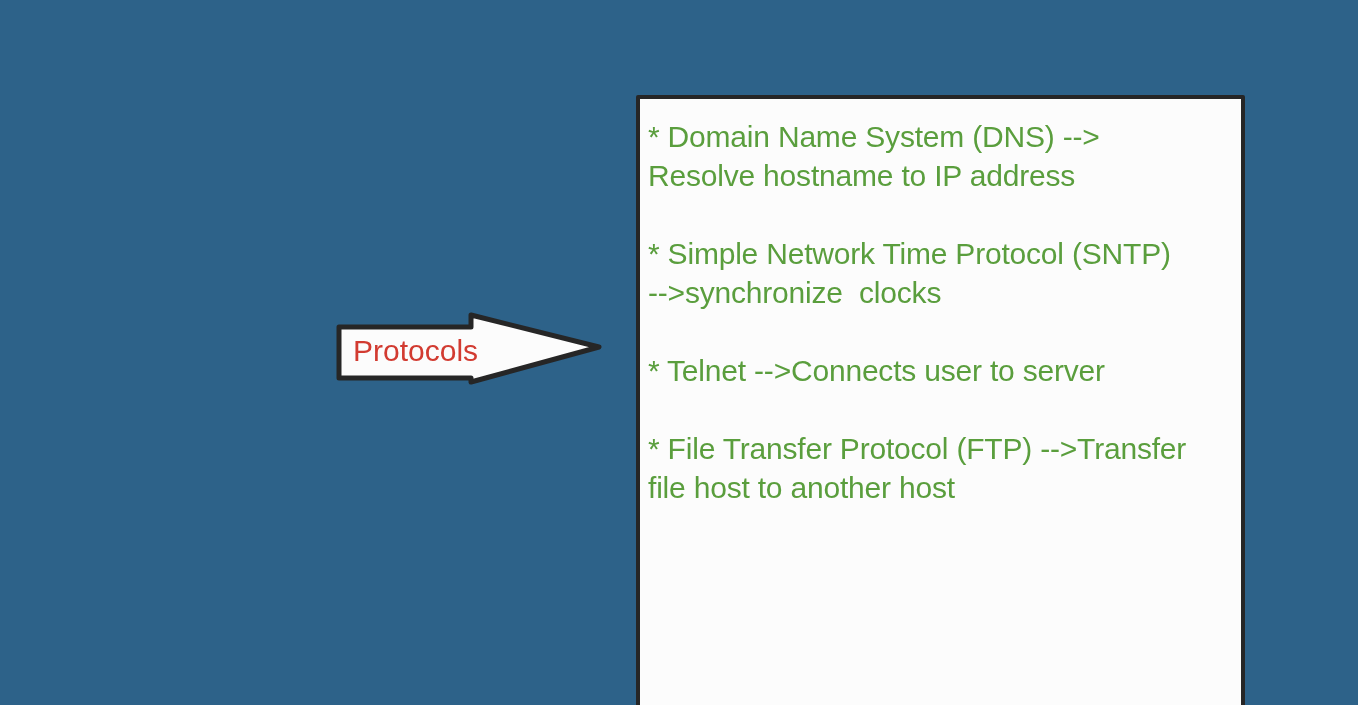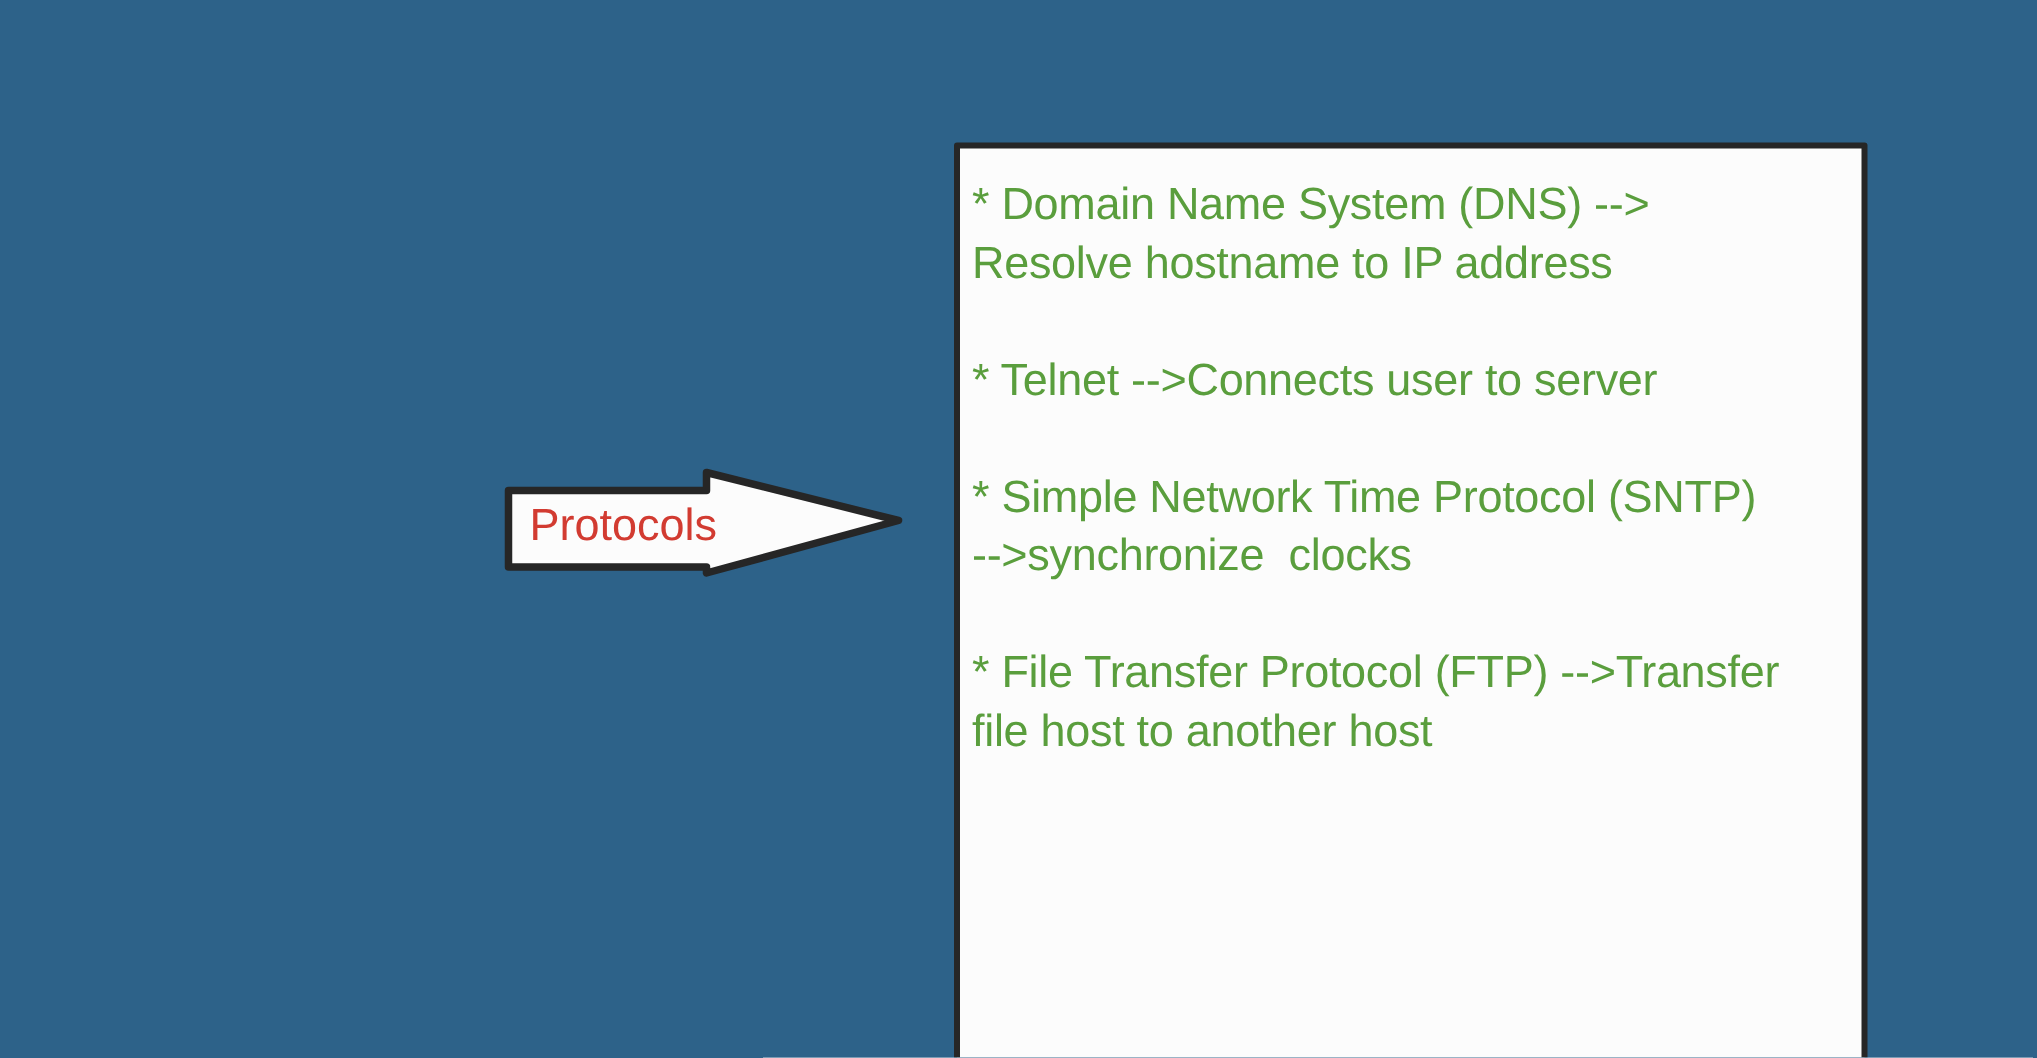--- a/index.html
+++ b/index.html
@@ -91,20 +91,20 @@
   <div class="arrow-wrap">
     <svg width="272" height="80" viewBox="0 0 272 80">
       <polygon points="7,21 139,21 139,9 267,41 139,76 139,72 7,72" fill="#fcfcfc" stroke="#262626" stroke-width="5" stroke-linejoin="round"></polygon>
     </svg>
     <span class="arrow-label">Protocols</span>
   </div>
 
   <div class="panel">
     <p class="proto">* Domain Name System (DNS) --&gt;
 Resolve hostname to IP address</p>
-    <p class="proto">* Telnet --&gt;Connects user to server</p>
     <p class="proto">* Simple Network Time Protocol (SNTP)
 --&gt;synchronize  clocks</p>
+    <p class="proto">* Telnet --&gt;Connects user to server</p>
     <p class="proto">* File Transfer Protocol (FTP) --&gt;Transfer
 file host to another host</p>
   </div>
 
 </div>
 
 </body></html>

